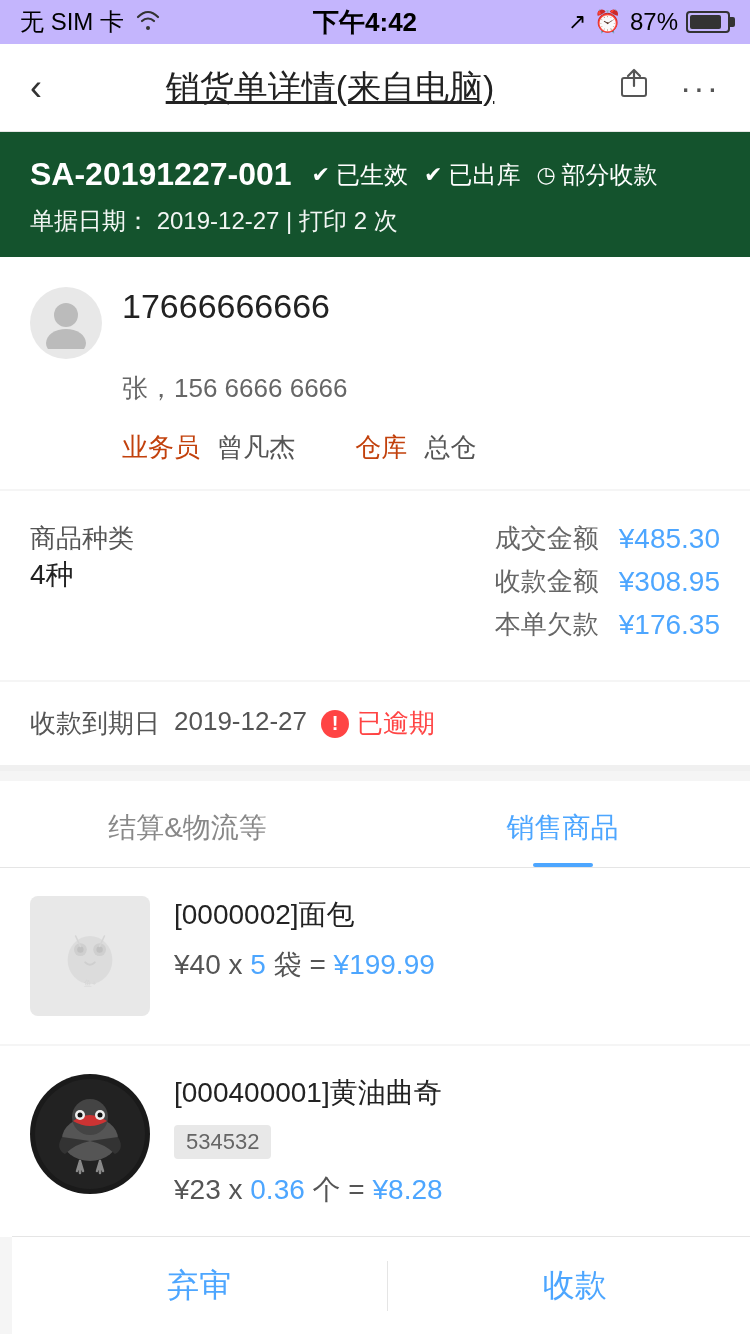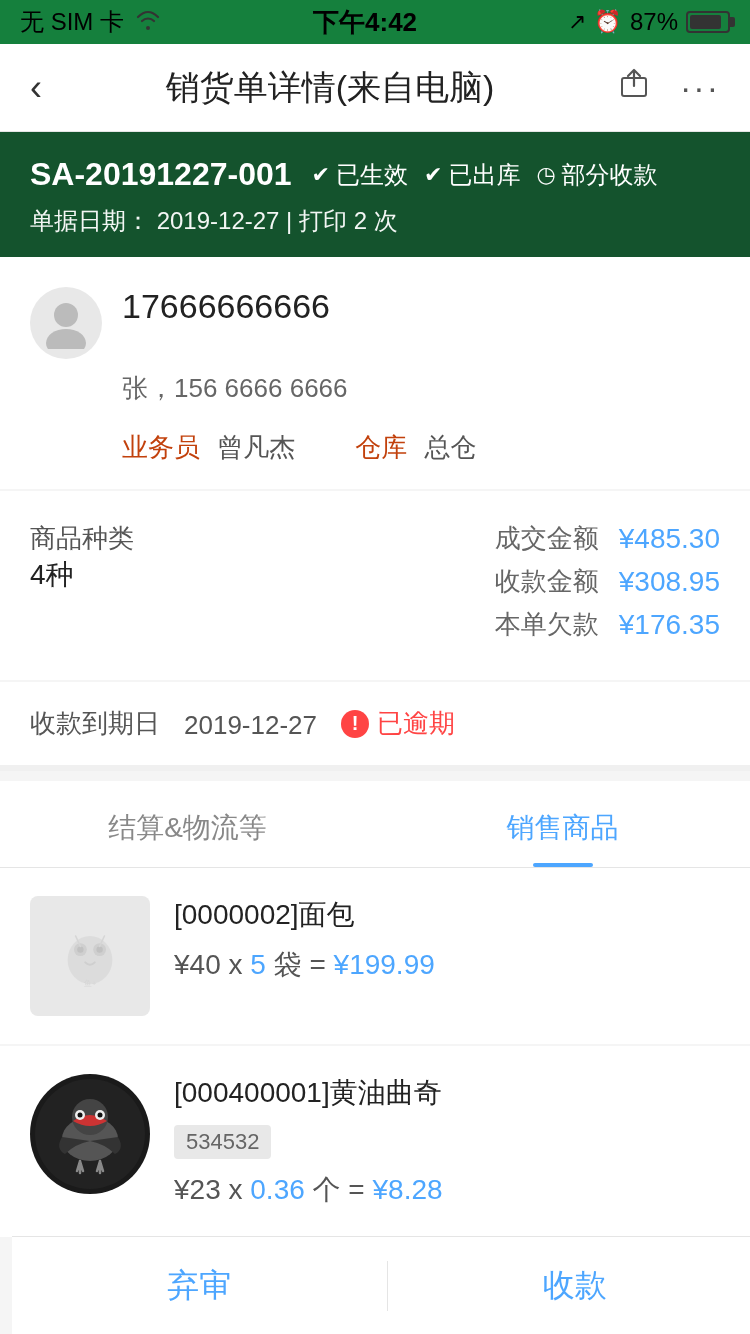--- a/index.html
+++ b/index.html
@@ -8,21 +8,21 @@
       font-family: -apple-system, 'PingFang SC', 'Helvetica Neue', Arial, sans-serif;
       background: #f5f5f5;
       width: 750px;
       min-height: 1334px;
       overflow-x: hidden;
       font-size: 28px;
     }
 
     
     .status-bar {
-      background: #15803d;
+      background: #c4b5fd;
       height: 44px;
       display: flex;
       align-items: center;
       justify-content: space-between;
       padding: 0 20px;
       font-size: 24px;
       font-weight: 500;
     }
     .status-left { display: flex; align-items: center; gap: 10px; }
     .status-center { font-size: 26px; font-weight: 600; }
@@ -41,21 +41,21 @@
     .nav-bar {
       background: #fff;
       height: 88px;
       display: flex;
       align-items: center;
       justify-content: space-between;
       padding: 0 30px;
       border-bottom: 1px solid #e5e5e5;
     }
     .nav-back { font-size: 36px; color: #333; }
-    .nav-title { font-size: 34px; font-weight: 500; color: #222; }
+    .nav-title { font-size: 34px; font-weight: 500; color: #222; text-decoration: underline; }
     .nav-right { display: flex; align-items: center; gap: 30px; }
     .nav-icon { font-size: 32px; color: #555; }
 
     
     .order-header {
       background: #14532d;
       padding: 24px 30px 20px;
     }
     .order-id-row {
       display: flex;
@@ -143,22 +143,22 @@
     }
     .summary-label { color: #666; }
     .summary-value { color: #4DA6FF; font-size: 28px; }
 
     
     .due-section {
       background: #fff;
       padding: 24px 30px;
       margin-bottom: 10px;
       display: flex;
-      align-items: flex-end;
-      gap: 24px;
+      align-items: flex-start;
+      gap: 14px;
       font-size: 26px;
       color: #555;
       border-bottom: 6px solid #f0f0f0;
     }
     .overdue-badge {
       display: flex;
       align-items: center;
       gap: 8px;
       background: transparent;
     }

